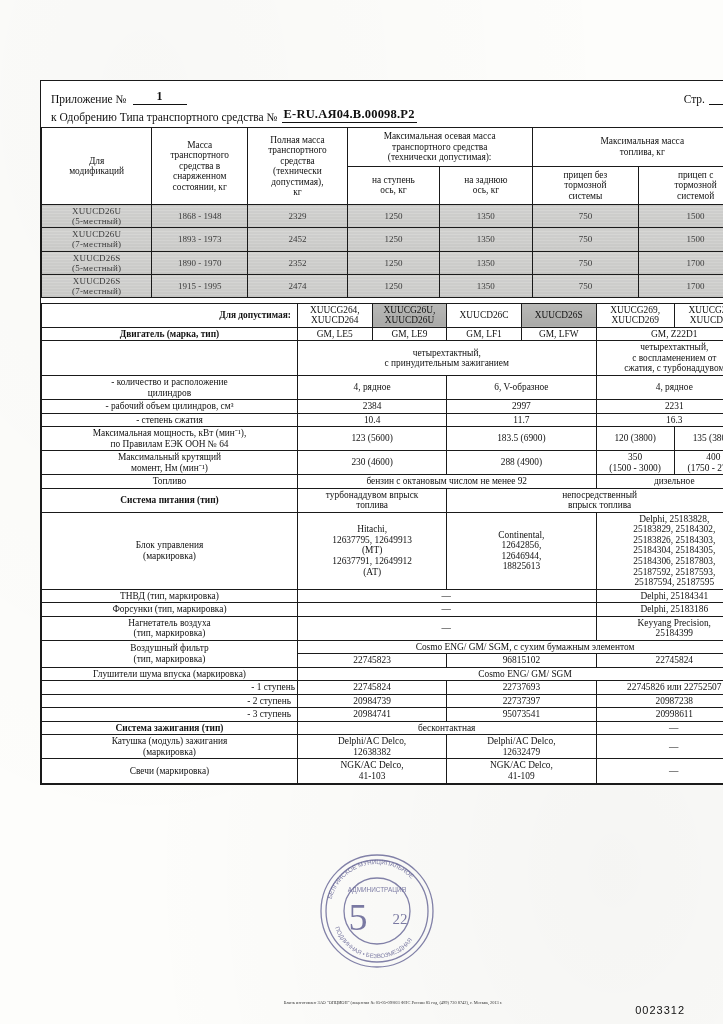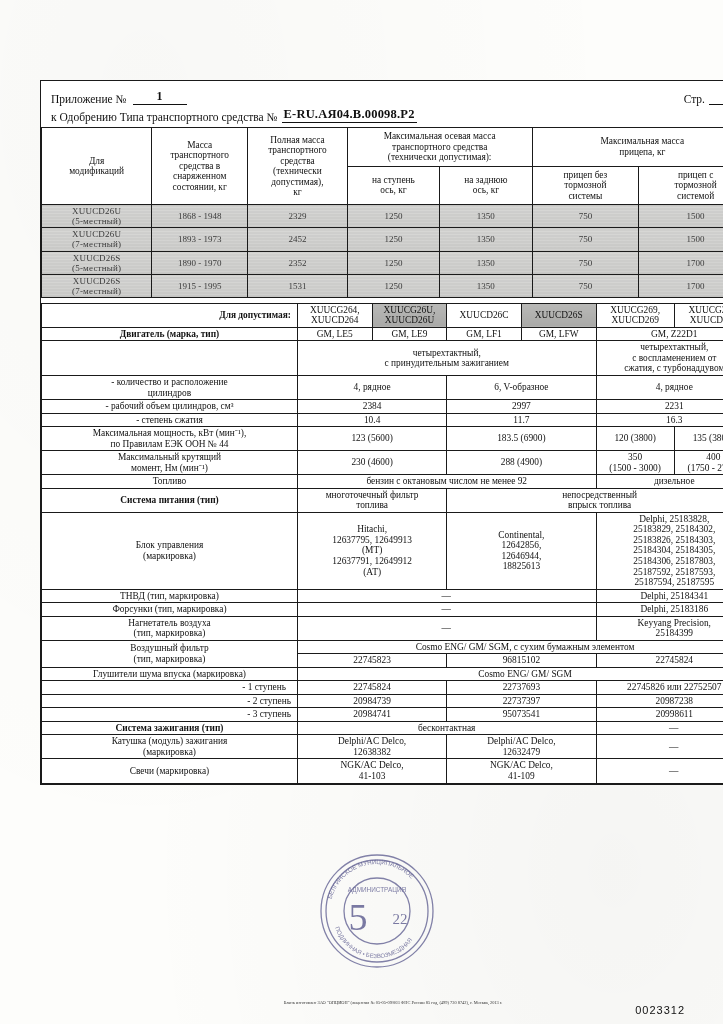--- a/index.html
+++ b/index.html
@@ -145,21 +145,21 @@
         <th rowspan="2"><span style="white-space:pre-line">Полная масса
 транспортного
 средства
 (технически
 допустимая),
 кг</span></th>
         <th colspan="2"><span style="white-space:pre-line">Максимальная осевая масса
 транспортного средства
 (технически допустимая):</span></th>
         <th colspan="2"><span style="white-space:pre-line">Максимальная масса
-прицепа, кг</span></th>
+топлива, кг</span></th>
       </tr>
       <tr>
         <th><span style="white-space:pre-line">на ступень
 ось, кг</span></th>
         <th><span style="white-space:pre-line">на заднюю
 ось, кг</span></th>
         <th><span style="white-space:pre-line">прицеп без
 тормозной
 системы</span></th>
         <th><span style="white-space:pre-line">прицеп с
@@ -194,21 +194,21 @@
         <td>2352</td>
         <td>1250</td>
         <td>1350</td>
         <td>750</td>
         <td>1700</td>
       </tr>
       <tr class="blur-rows">
         <td class="n1"><span style="white-space:pre-line">XUUCD26S
 (7-местный)</span></td>
         <td>1915 - 1995</td>
-        <td>1531</td>
+        <td>2474</td>
         <td>1250</td>
         <td>1350</td>
         <td>750</td>
         <td>1700</td>
       </tr>
     </tbody>
       </table>
 
     <div class="wrapper2">
 
@@ -273,21 +273,21 @@
 
       <tr>
         <td class="lft">- степень сжатия</td>
         <td class="ctr" colspan="2">10.4</td>
         <td class="ctr" colspan="2">11.7</td>
         <td class="ctr" colspan="2">16.3</td>
       </tr>
 
       <tr>
         <td class="lft"><span style="white-space:pre-line">Максимальная мощность, кВт (мин⁻¹),
-по Правилам ЕЭК ООН № 44</span></td>
+по Правилам ЕЭК ООН № 64</span></td>
         <td class="ctr" colspan="2">123 (5600)</td>
         <td class="ctr" colspan="2">183.5 (6900)</td>
         <td class="ctr">120 (3800)</td>
         <td class="ctr">135 (3800)</td>
       </tr>
 
       <tr>
         <td class="lft"><span style="white-space:pre-line">Максимальный крутящий
 момент, Нм (мин⁻¹)</span></td>
         <td class="ctr" colspan="2">230 (4600)</td>
@@ -299,21 +299,21 @@
       </tr>
 
       <tr>
         <td class="lft">Топливо</td>
         <td class="ctr" colspan="4">бензин с октановым числом не менее 92</td>
         <td class="ctr" colspan="2">дизельное</td>
       </tr>
 
       <tr>
         <td class="lft bold">Система питания (тип)</td>
-        <td class="ctr" colspan="2"><span style="white-space:pre-line">многоточечный фильтр
+        <td class="ctr" colspan="2"><span style="white-space:pre-line">турбонаддувом впрыск
 топлива</span></td>
         <td class="ctr" colspan="4"><span style="white-space:pre-line">непосредственный
 впрыск топлива</span></td>
       </tr>
 
       <tr>
         <td class="lft"><span style="white-space:pre-line">Блок управления
 (маркировка)</span></td>
         <td class="ctr" colspan="2"><span style="white-space:pre-line">Hitachi,
 12637795, 12649913
@@ -362,21 +362,21 @@
         <td class="ctr" colspan="2">22745823</td>
         <td class="ctr" colspan="2">96815102</td>
         <td class="ctr" colspan="2">22745824</td>
       </tr>
 
       <tr>
         <td class="lft">Глушители шума впуска (маркировка)</td>
         <td class="ctr" colspan="6">Cosmo ENG/ GM/ SGM</td>
       </tr>
       <tr>
-        <td class="lft" style="text-align:right;padding-right:11px;">- 1 ступень</td>
+        <td class="lft" style="text-align:right;padding-right:2px;">- 1 ступень</td>
         <td class="ctr" colspan="2">22745824</td>
         <td class="ctr" colspan="2">22737693</td>
         <td class="ctr" colspan="2">22745826 или 22752507</td>
       </tr>
       <tr>
         <td class="lft" style="text-align:right;padding-right:6px;">- 2 ступень</td>
         <td class="ctr" colspan="2">20984739</td>
         <td class="ctr" colspan="2">22737397</td>
         <td class="ctr" colspan="2">20987238</td>
       </tr>

